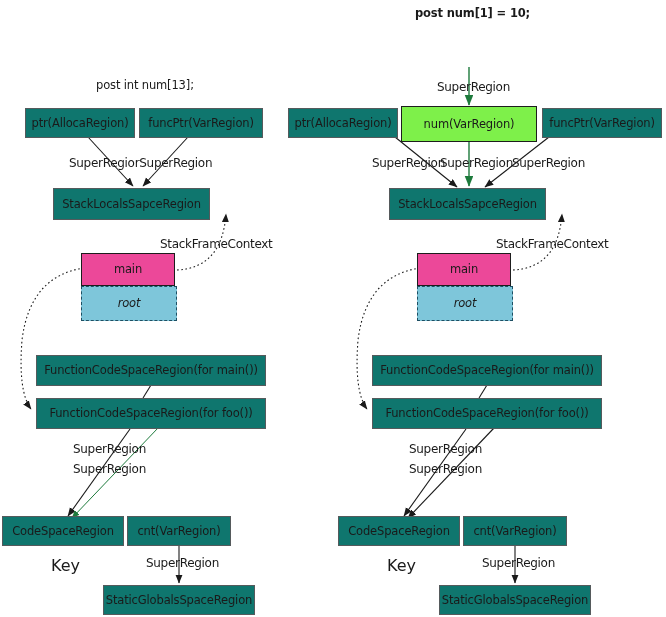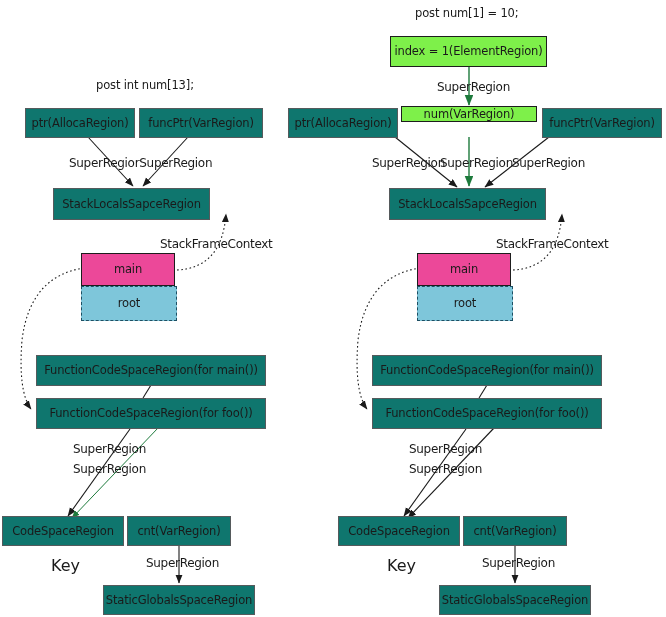--- a/index.html
+++ b/index.html
@@ -44,20 +44,21 @@
     background: #7ef04a;
     border: 1.4px solid #1d1d1d;
   }
   .node.blue {
     background: #ec4899;
     border: 1.4px solid #1d1d1d;
   }
   .node.blue-dashed {
     background: #7ec6da;
     border: 1.6px dashed #1d4f63;
+    font-style: italic;
   }
   .caption {
     position: absolute;
     font-size: 11.5px;
     white-space: nowrap;
     letter-spacing: -0.15px;
   }
   .edge-label {
     position: absolute;
     font-size: 12px;
@@ -188,29 +189,28 @@
   <div class="node" style="left:2px; top:516px; width:122px; height:30px;">CodeSpaceRegion</div>
 
   <div class="node" style="left:127px; top:516px; width:104px; height:30px;">cnt(VarRegion)</div>
 
   <div class="key-label" style="left:51px; top:556px;">Key</div>
 
   <div class="edge-label" style="left:146px; top:556px;">SuperRegion</div>
 
   <div class="node" style="left:103px; top:585px; width:152px; height:30px;">StaticGlobalsSpaceRegion</div>
 
-  <div class="caption" style="left:415px; top:6px;">post num[1] = 10;</div>
-
-  <div class="node green" style="left:390px; top:36px; width:157px; height:31px;">index = 1(ElementRegion)</div>
+  <div class="caption" style="left:415px; top:6px;font-weight:bold;">post num[1] = 10;</div>
+
 
   <div class="edge-label" style="left:437px; top:80px;">SuperRegion</div>
 
   <div class="node" style="left:288px; top:108px; width:110px; height:30px;">ptr(AllocaRegion)</div>
 
-  <div class="node green" style="left:401px; top:106px; width:136px; height:16px;">num(VarRegion)</div>
+  <div class="node green" style="left:401px; top:106px; width:136px; height:36px;">num(VarRegion)</div>
 
   <div class="node" style="left:542px; top:108px; width:120px; height:30px;">funcPtr(VarRegion)</div>
 
   <div class="edge-label" style="left:372px; top:156px;">SuperRegion</div>
 
   <div class="edge-label" style="left:440px; top:156px;">SuperRegion</div>
 
   <div class="edge-label" style="left:512px; top:156px;">SuperRegion</div>
 
   <div class="node" style="left:389px; top:188px; width:157px; height:32px;">StackLocalsSapceRegion</div>

